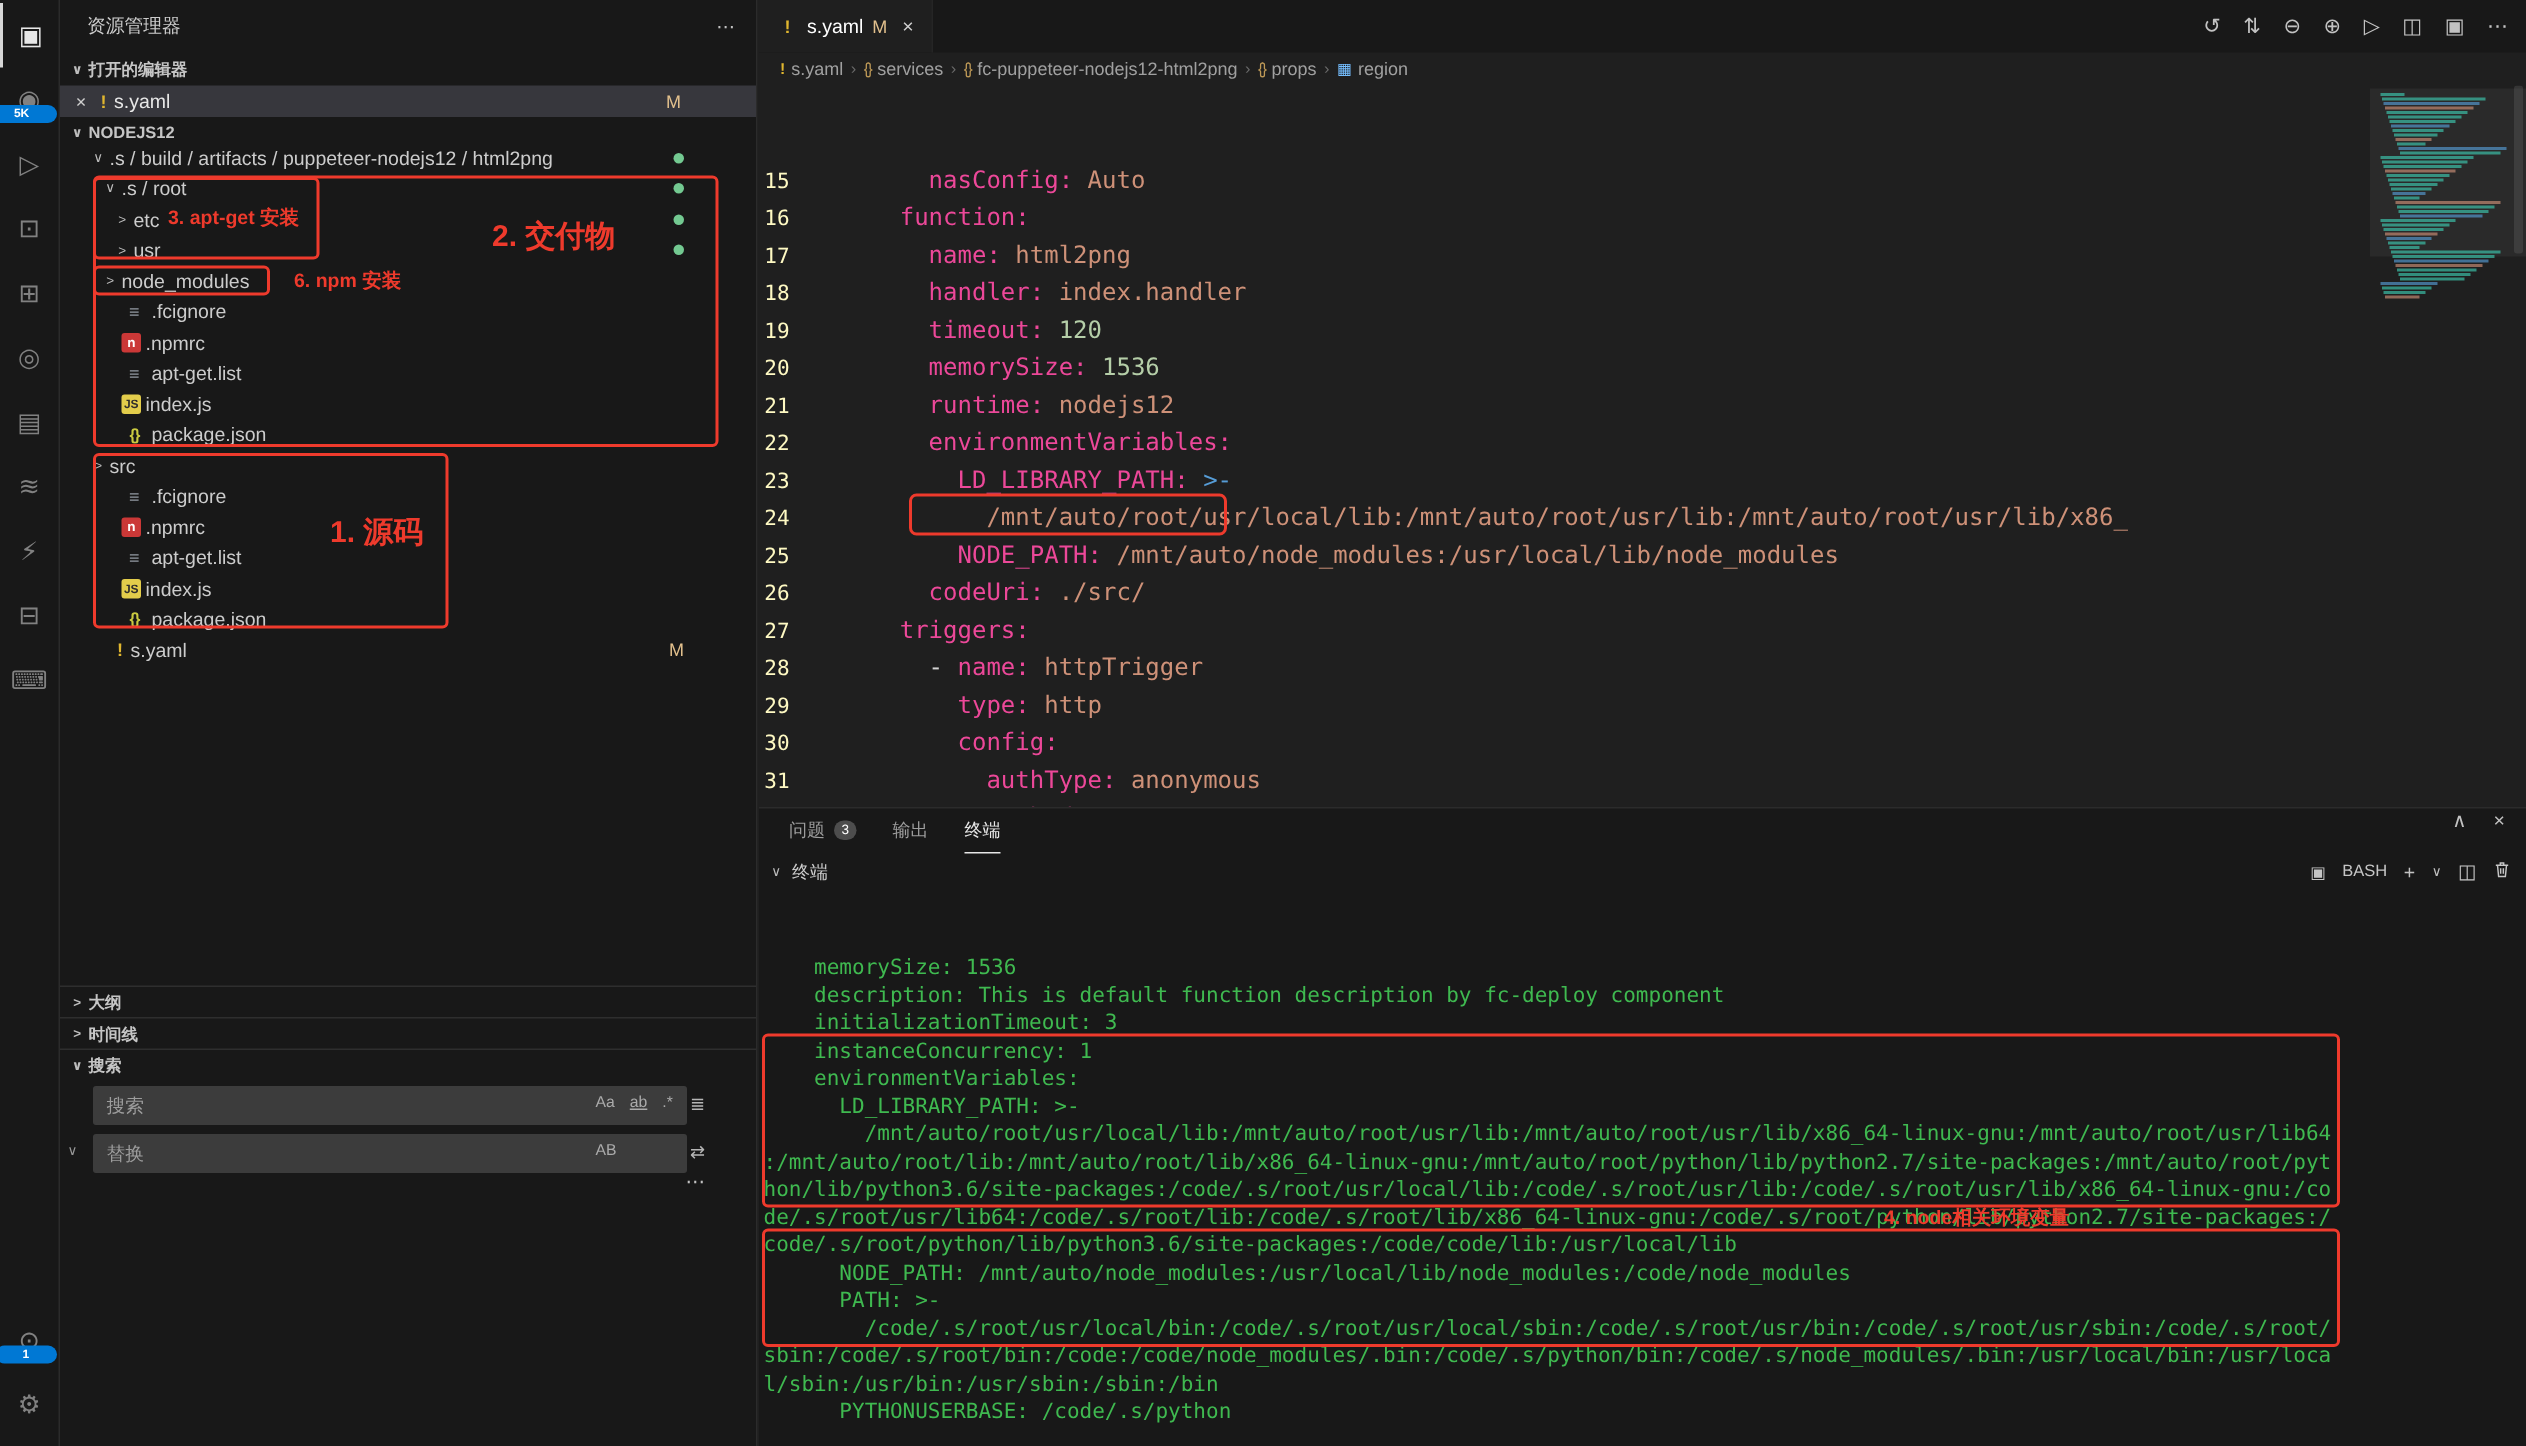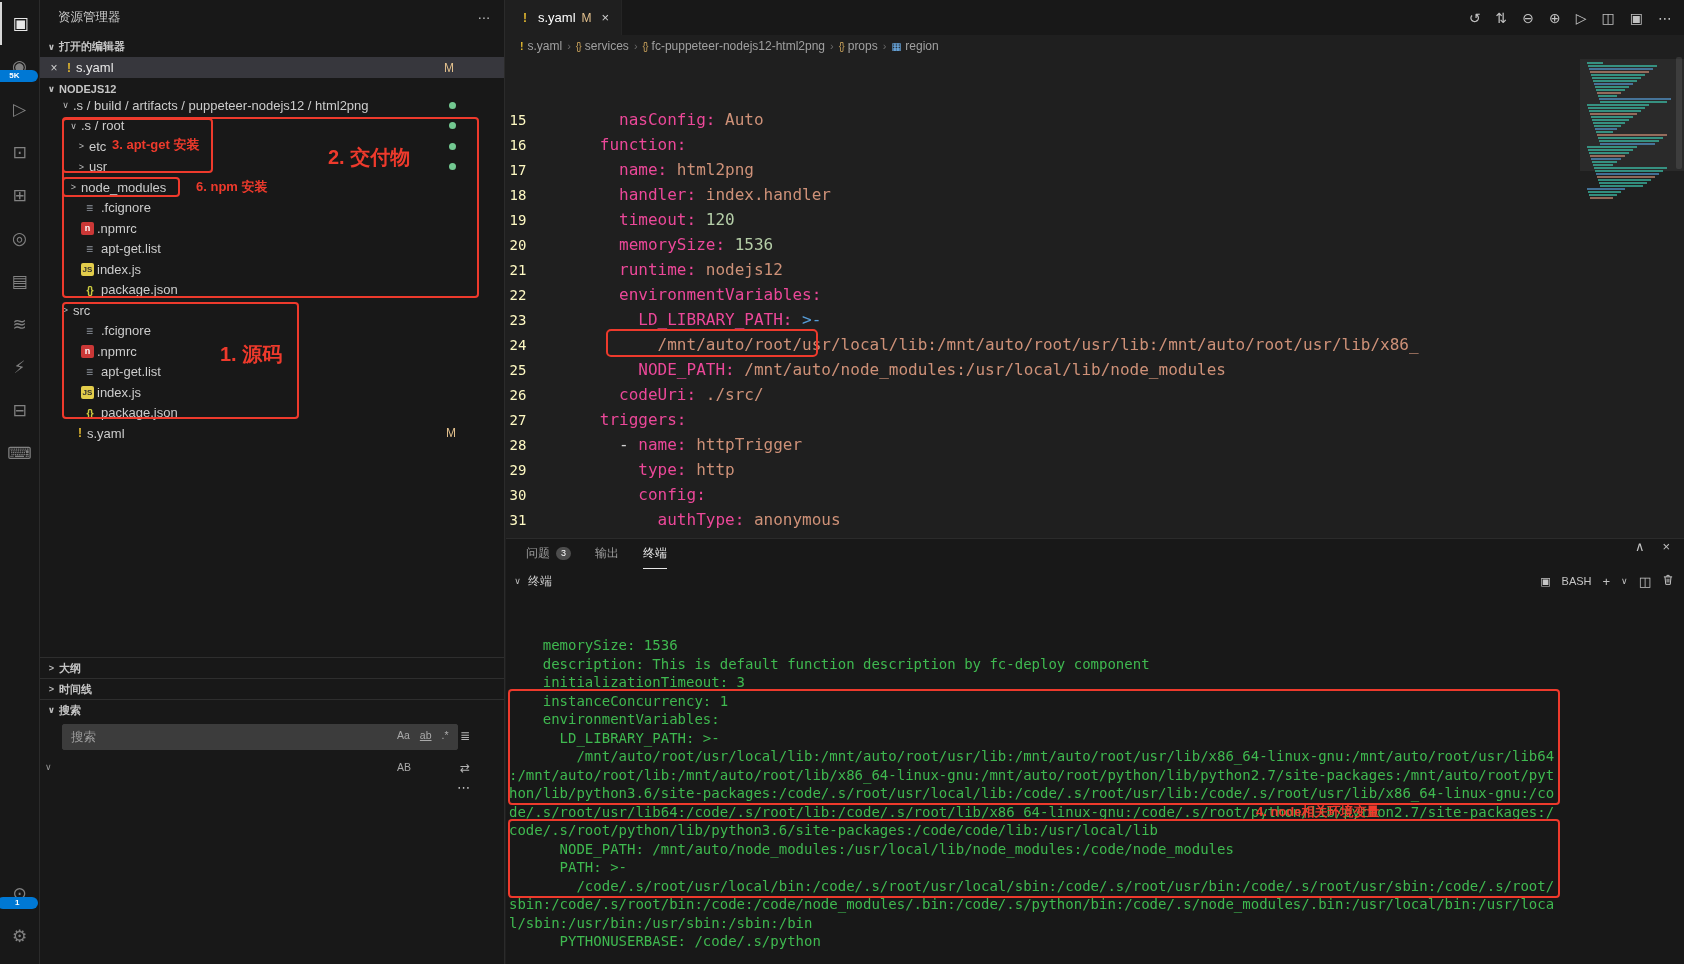--- a/index.html
+++ b/index.html
@@ -257,20 +257,21 @@
     <input class="sb-input" placeholder="搜索" style="">
     <div class="opts">
         <span class="opt">Aa</span>
         <span class="opt u">ab</span>
         <span class="opt">.*</span>
       </div>
     <span class="ext">≣</span>
   </div>
   <div class="sbox" style="top:756px">
     <span class="rep-chev">∨</span>
+    <input class="sb-input" placeholder="替换" style="">
     <div class="opts">
         <span class="opt">AB</span>
       </div>
     <span class="ext">⇄</span>
   </div>
   <div class="sb-dots">⋯</div>
 </div>
 
 <div class="main">
   <div class="tabbar">

